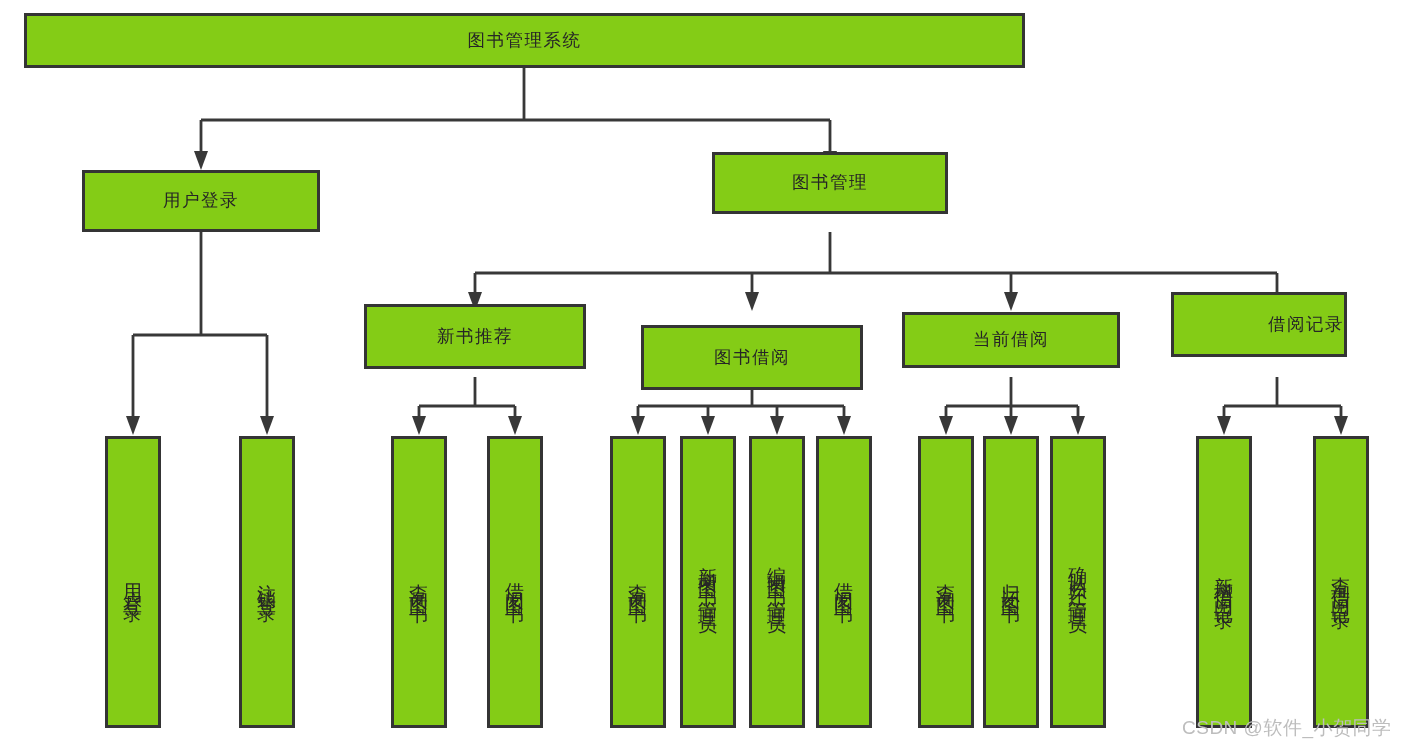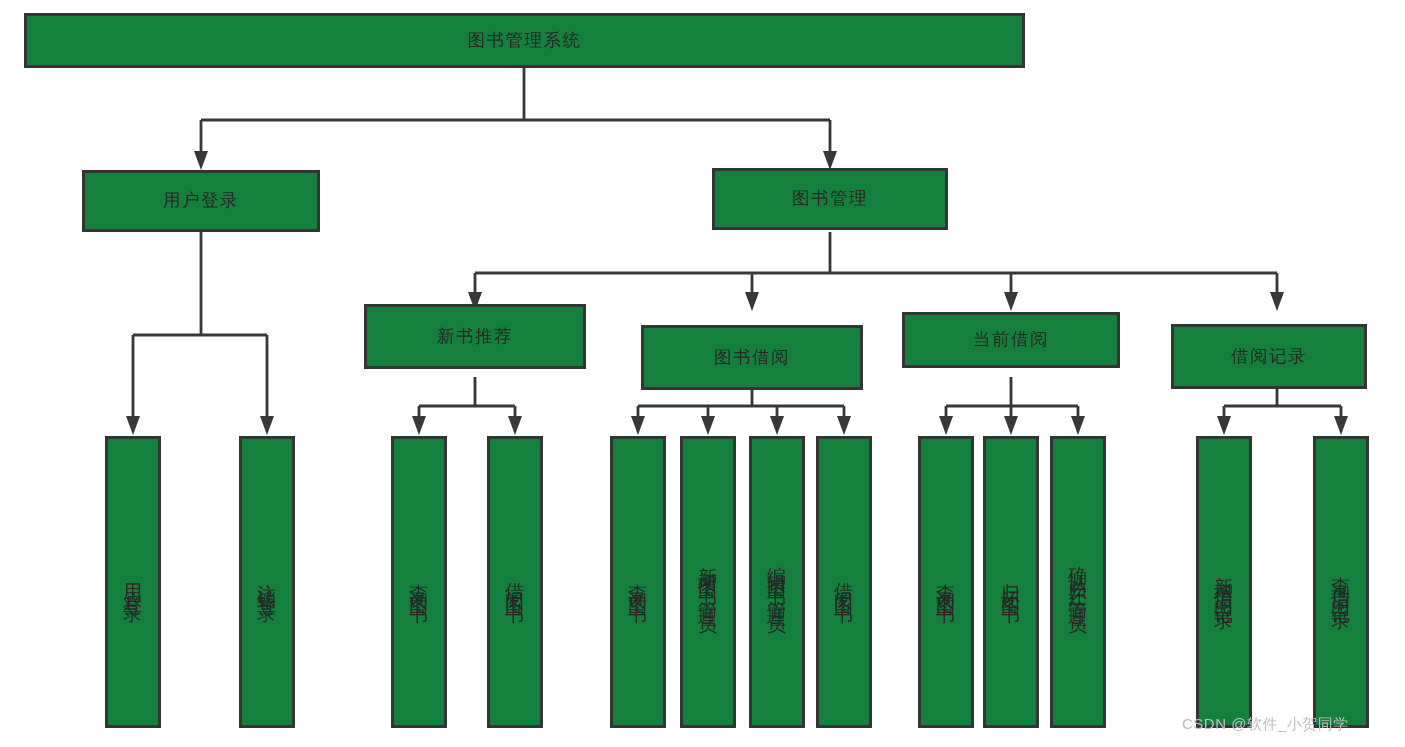--- a/index.html
+++ b/index.html
@@ -17,39 +17,39 @@
     font-family:"Liberation Sans", sans-serif;
     color:var(--text);
     overflow:hidden;
   }
   .connectors{position:absolute;left:0;top:0;width:1405px;height:747px;}
   .connectors path{stroke:var(--line);stroke-width:2.8;fill:none;}
   .connectors polygon{fill:var(--line);stroke:none;}
   .node{
     position:absolute;
     box-sizing:border-box;
-    background:#15803d;
+    background:#84cc16;
     border:3px solid var(--border);
     display:flex;align-items:center;justify-content:center;
   }
   .h-node{font-size:17.5px;letter-spacing:1.5px;}
   .h-node .lbl{white-space:nowrap;line-height:1;}
   .v-node .lbl{
     writing-mode:vertical-rl;
     text-orientation:mixed;
     font-size:19px;
     letter-spacing:7px;
     line-height:1;
     white-space:nowrap;
   }
   .root-node{font-size:17.5px;}
   .watermark{
     position:absolute;
     left:1182px;top:715px;
-    font-size:15px;
+    font-size:19px;
     color:var(--wm);
     letter-spacing:0.5px;
     white-space:nowrap;
     z-index:5;
   }
 </style>
 </head>
 <body>
 
 <div class="stage">
@@ -90,34 +90,34 @@
     <polygon points="1334,416 1348,416 1341,435"></polygon>
   </svg>
 
   <div class="node h-node root-node" style="left:24px;top:13px;width:1001px;height:55px;">
     <span class="lbl">图书管理系统</span>
   </div>
 
   <div class="node h-node" style="left:82px;top:170px;width:238px;height:62px;">
     <span class="lbl">用户登录</span>
   </div>
-  <div class="node h-node" style="left:712px;top:168px;width:236px;height:62px;">
+  <div class="node h-node" style="left:712px;top:152px;width:236px;height:62px;">
     <span class="lbl">图书管理</span>
   </div>
 
   <div class="node h-node" style="left:364px;top:304px;width:222px;height:65px;">
     <span class="lbl">新书推荐</span>
   </div>
   <div class="node h-node" style="left:641px;top:325px;width:222px;height:65px;">
     <span class="lbl">图书借阅</span>
   </div>
   <div class="node h-node" style="left:902px;top:312px;width:218px;height:56px;">
     <span class="lbl">当前借阅</span>
   </div>
-  <div class="node h-node" style="left:1171px;top:324px;width:196px;height:65px;">
+  <div class="node h-node" style="left:1171px;top:292px;width:176px;height:65px;justify-content:flex-end;">
     <span class="lbl">借阅记录</span>
   </div>
 
   <div class="node v-node" style="left:105px;top:436px;width:56px;height:292px;">
     <span class="lbl">用户登录</span>
   </div>
   <div class="node v-node" style="left:239px;top:436px;width:56px;height:292px;">
     <span class="lbl">注销登录</span>
   </div>
 

